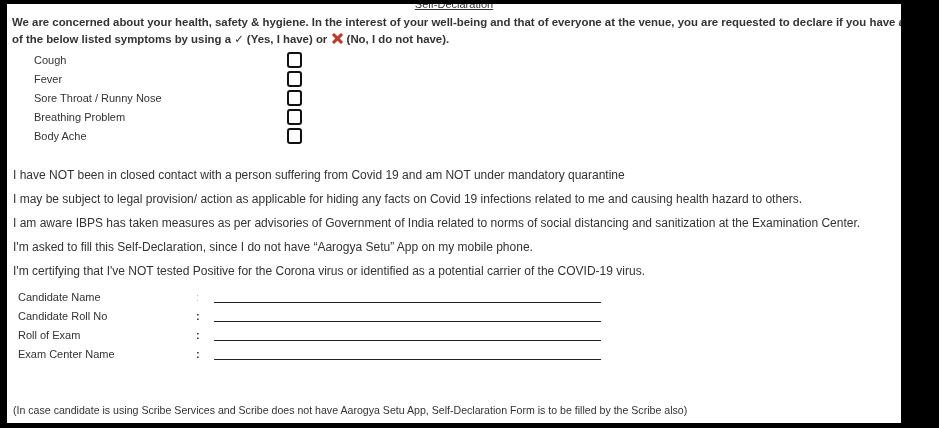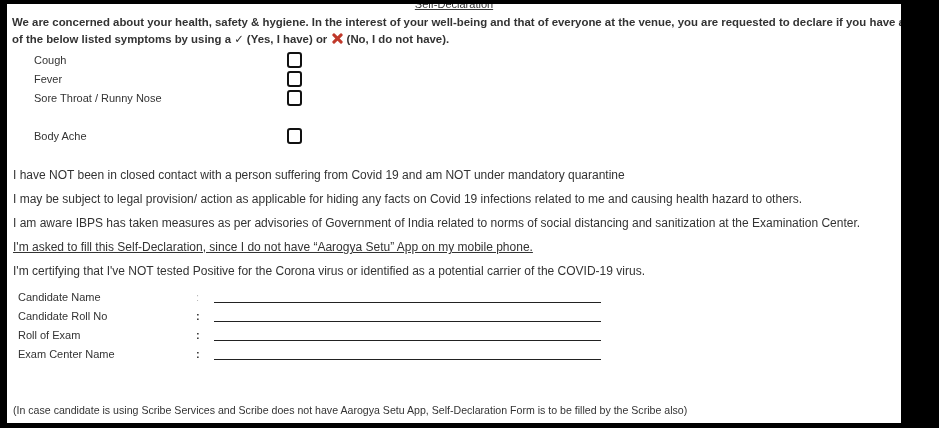--- a/index.html
+++ b/index.html
@@ -32,21 +32,21 @@
       position: absolute; left: 11px; font-size: 11px; color: #333; height: 19px; width: 290px;
     }
     .symptom .label { position: absolute; left: 16px; top: 2px; }
     .symptom .box {
       position: absolute; left: 269px; top: 0; width: 11px; height: 12px;
       border: 2px solid #111; border-radius: 3px; background: #fff;
     }
     .stmt {
       position: absolute; left: 6px; font-size: 12px; color: #333; white-space: nowrap;
     }
-    .stmt.u { text-decoration: underline; }
+    .stmt.u { }
     .field { position: absolute; left: 11px; font-size: 11px; color: #333; height: 18px; width: 590px; }
     .field .flabel { position: absolute; left: 0; top: 0; }
     .field .colon { position: absolute; left: 178px; top: 0; font-weight: bold; }
     .field .colon.faint { color: #bbb; font-weight: normal; }
     .field .line { position: absolute; left: 196px; top: 11px; width: 387px; height: 0; border-top: 1px solid #222; }
     .field .line.short { width: 342px; }
     .note {
       position: absolute; left: 6px; top: 400px; font-size: 10.6px; color: #333; white-space: nowrap;
     }
   </style>
@@ -63,20 +63,24 @@
   <div class="symptom" style="top:48px">
     <span class="label">Cough</span>
     <span class="box"></span>
   </div>
   <div class="symptom" style="top:86px">
     <span class="label">Sore Throat / Runny Nose</span>
     <span class="box"></span>
   </div>
   <div class="symptom" style="top:67px">
     <span class="label">Fever</span>
+    <span class="box"></span>
+  </div>
+  <div class="symptom" style="top:105px">
+    <span class="label">Breathing Problem</span>
     <span class="box"></span>
   </div>
   <div class="symptom" style="top:124px">
     <span class="label">Body Ache</span>
     <span class="box"></span>
   </div>
 
   <div class="stmt" style="top:164px">I have NOT been in closed contact with a person suffering from Covid 19 and am NOT under mandatory quarantine</div>
   <div class="stmt" style="top:188px">I may be subject to legal provision/ action as applicable for hiding any facts on Covid 19 infections related to me and causing health hazard to others.</div>
   <div class="stmt" style="top:212px">I am aware IBPS has taken measures as per advisories of Government of India related to norms of social distancing and sanitization at the Examination Center.</div>

